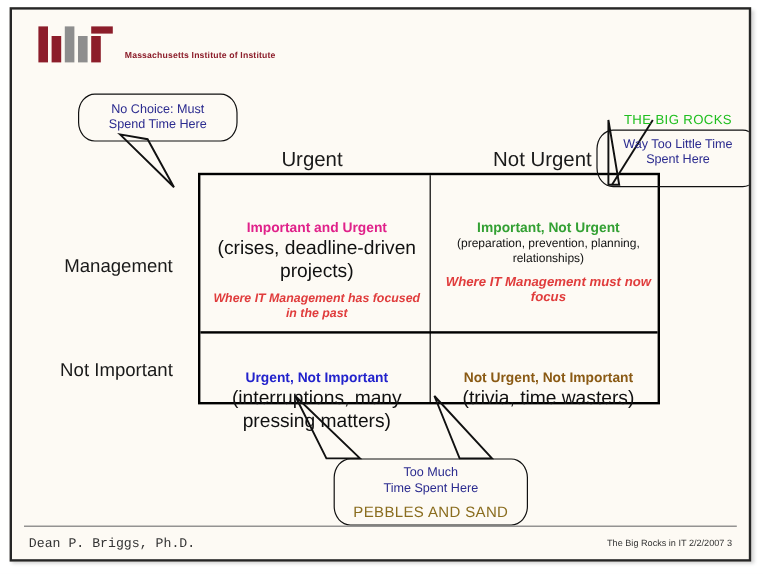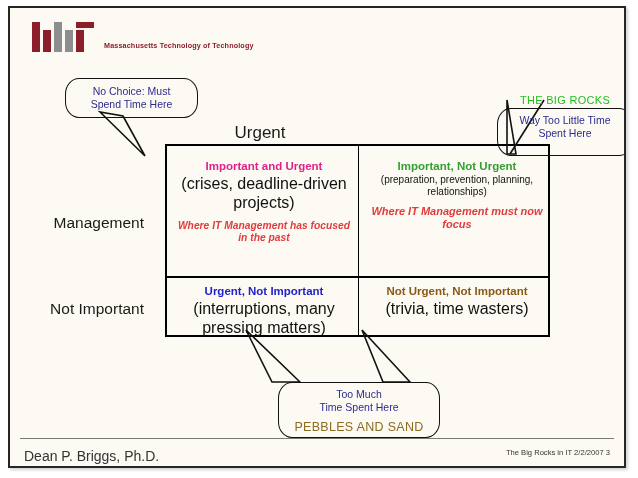--- a/index.html
+++ b/index.html
@@ -42,21 +42,21 @@
   #head-urgent{left:160px;}
   #head-noturgent{left:352px;}
 
   .rowhead{
     position:absolute; font-size:15.5px; color:#1a1a1a;
     text-align:right; width:140px; right:480px;
   }
   #row-important{top:206px;}
   #row-notimportant{top:292px;}
 
-  .cell{ position:absolute; text-align:center; box-sizing:border-box; padding:0 4px;}
+  .cell{ position:absolute; text-align:center; box-sizing:border-box; padding:0 4px;margin-top:24px;}
   .cell .title{ font-size:11.5px; font-weight:bold; line-height:1.15; }
   .cell .sub{ font-size:16px; color:#111; line-height:1.2; margin-top:1px;}
   .cell .note{ font-size:10.3px; font-style:italic; font-weight:bold;
                color:#e03c3c; line-height:1.2; margin-top:7px;}
 
   #cell-tl{ left:159px; top:152px; width:190px; }
   #cell-tr{ left:351px; top:152px; width:192px; }
   #cell-bl{ left:159px; top:277px; width:190px; }
   #cell-br{ left:351px; top:277px; width:192px; }
 
@@ -79,41 +79,42 @@
   #pebbles{
     position:absolute; left:268px; top:412px; width:162px;
     text-align:center; font-size:12.5px; color:#8a6d1f;
     letter-spacing:.3px; white-space:nowrap;
   }
 
   #tails{ position:absolute; left:0; top:0; width:618px; height:462px; }
 
   
   #footsep{position:absolute; left:10px; top:430px; width:594px; height:1.4px; background:#7a7a7a;}
-  #foot-left{ position:absolute; left:14px; top:440px; font-size:14px; color:#333;}
+  #foot-left{ position:absolute; left:14px; top:440px; font-size:11px; color:#333;font-family:Liberation Mono, monospace;}
   #foot-right{ position:absolute; right:14px; top:440px; font-size:7.6px; color:#333;}
 </style>
 </head>
 <body>
 
 <div id="slide">
 
   <div id="logo">
     <div class="bars">
       <div class="bar" style="left:0px;height:30px;background:#8c1d2a;"></div>
       <div class="bar" style="left:11px;height:22px;top:8px;background:#8c1d2a;"></div>
       <div class="bar" style="left:22px;height:30px;background:#8e8e8e;"></div>
       <div class="bar" style="left:33px;height:22px;top:8px;background:#8e8e8e;"></div>
       <div class="bar" style="left:44px;height:22px;top:8px;background:#8c1d2a;"></div>
       <div class="bar" style="left:44px;width:18px;height:6px;top:0;background:#8c1d2a;"></div>
     </div>
-    <div class="lbl">Massachusetts Technology of Technology</div>
+    <div class="lbl">Massachusetts Institute of Institute</div>
   </div>
 
   <div class="colhead" id="head-urgent">Urgent</div>
+  <div class="colhead" id="head-noturgent">Not Urgent</div>
 
   <div class="rowhead" id="row-important">Management</div>
   <div class="rowhead" id="row-notimportant">Not Important</div>
 
   <div id="matrix">
     <div id="vdiv"></div>
     <div id="hdiv"></div>
   </div>
 
   <div class="cell" id="cell-tl">

